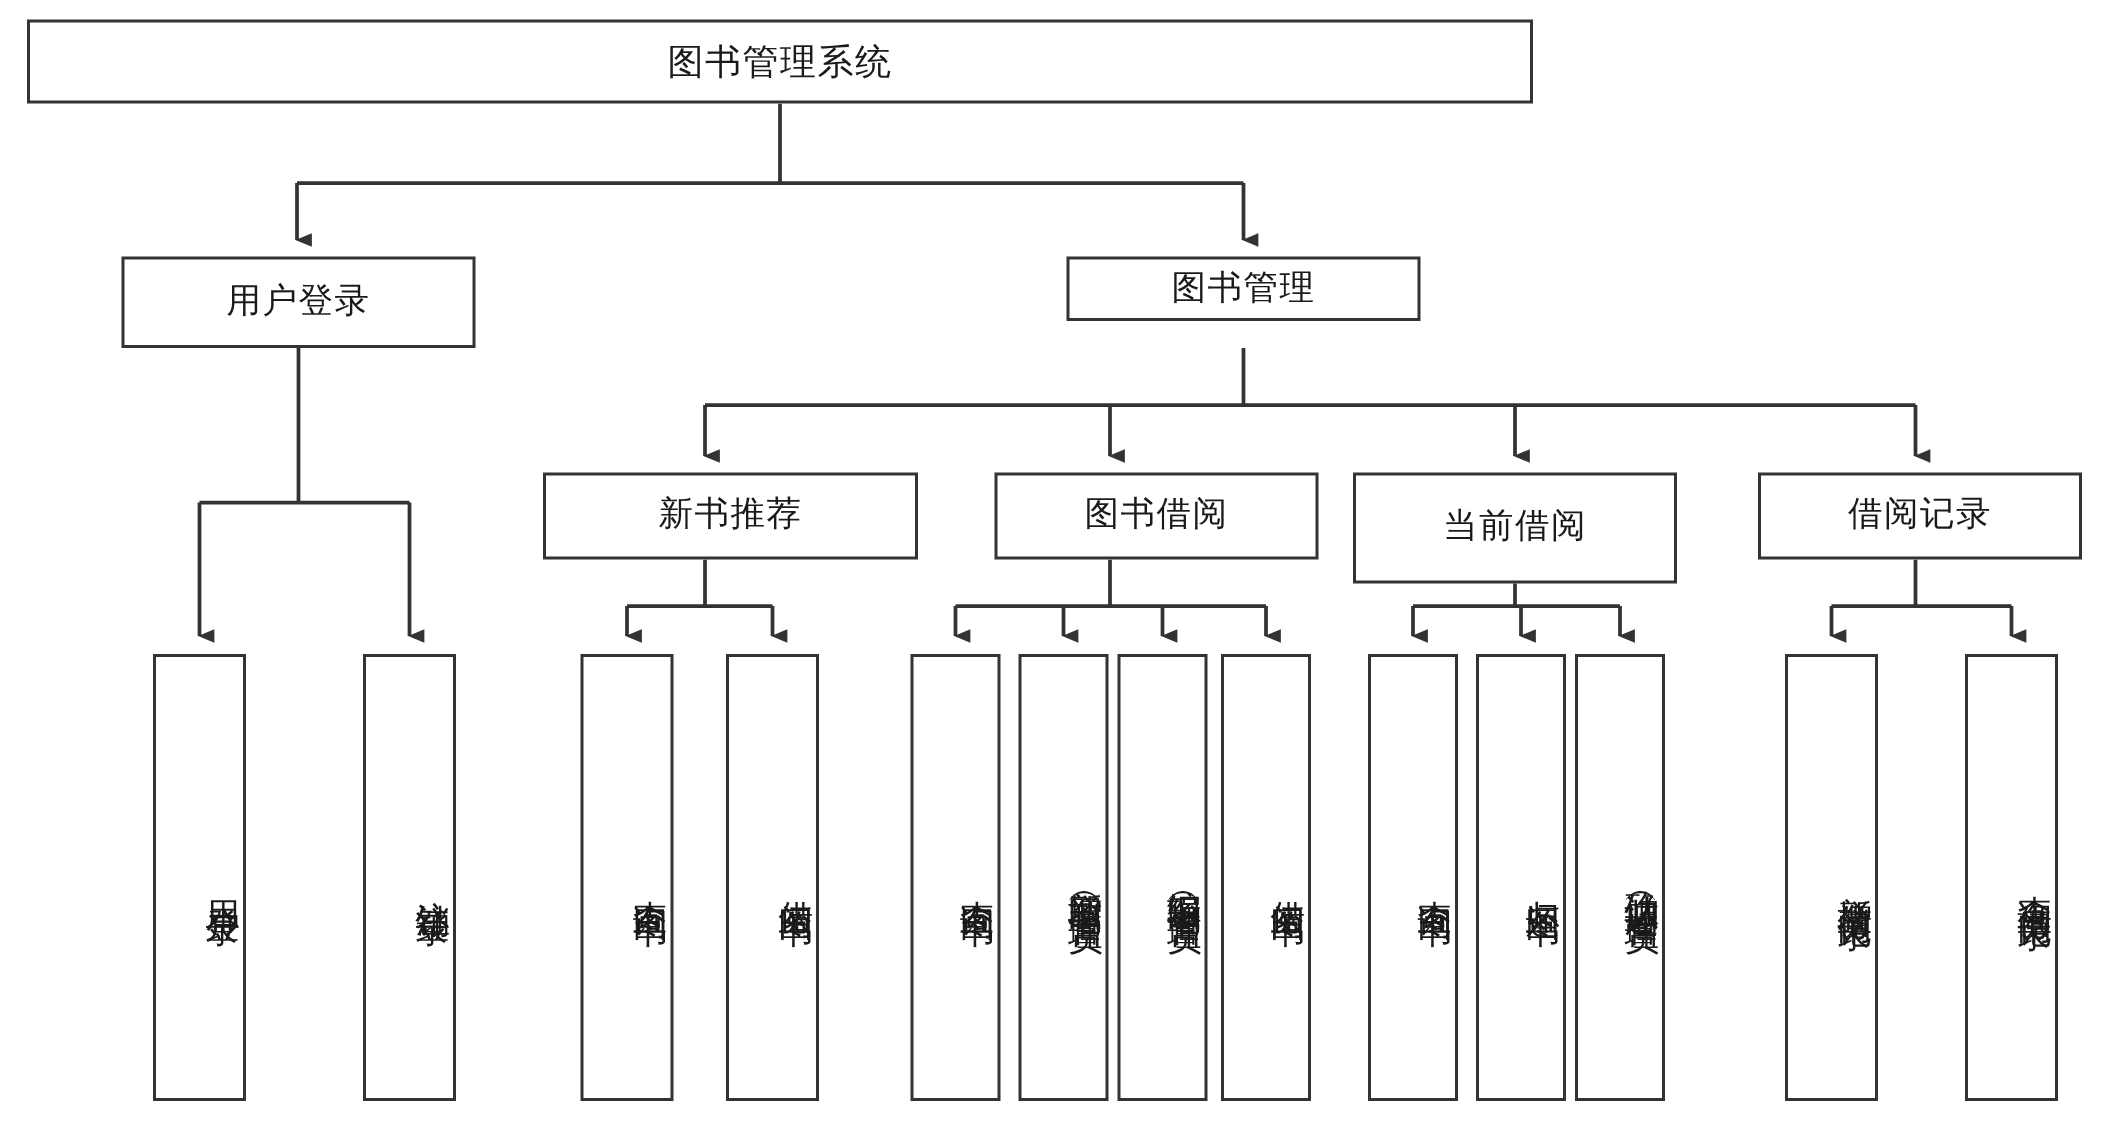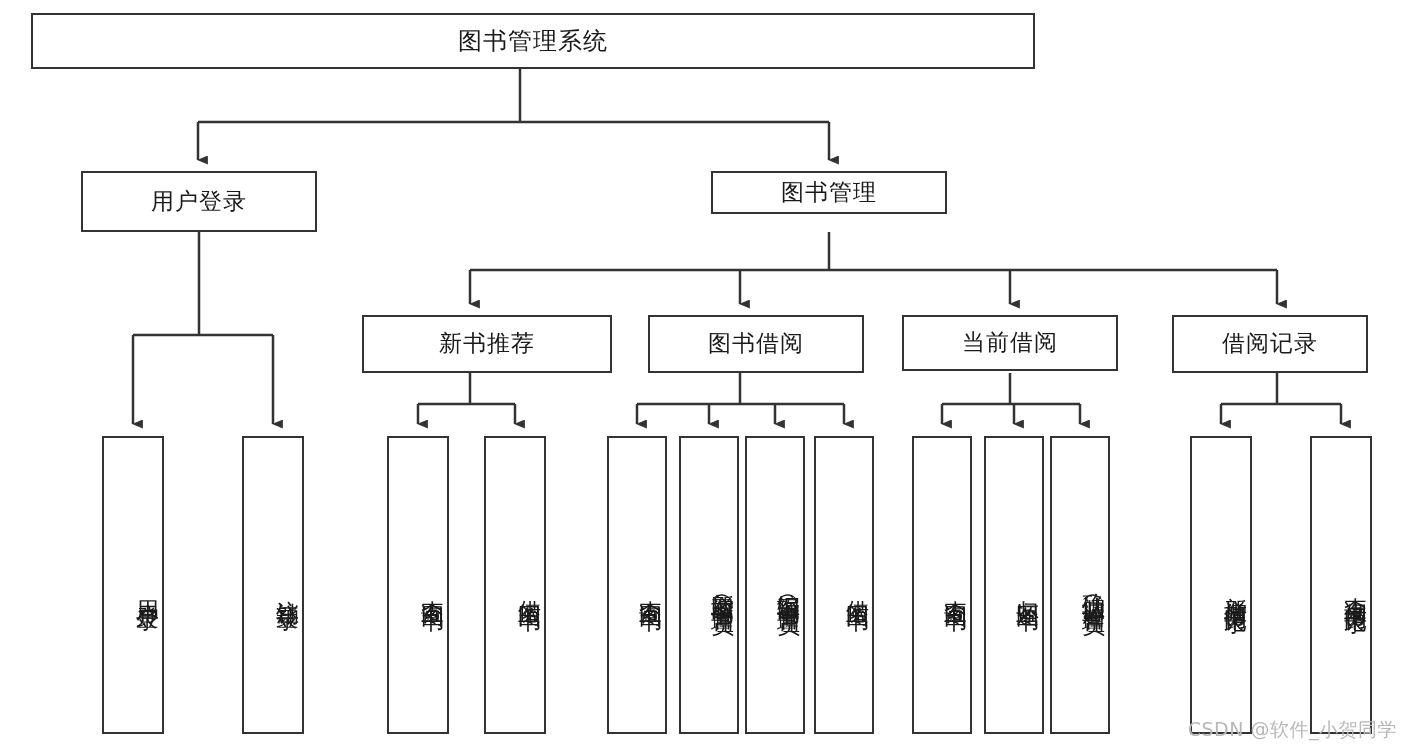--- a/index.html
+++ b/index.html
@@ -45,21 +45,20 @@
     text-orientation: upright;
     font-size: 23px;
     letter-spacing: 3px;
     padding-top: 6px;
     align-items: flex-start;
     justify-content: center;
     line-height: 1.25;
   }
   .node.root {
     font-size: 24px;
-    margin-left: 13px;
   }
   .watermark {
     position: absolute;
     right: 8px;
     bottom: 4px;
     font-size: 19px;
     color: #b8b8b8;
     letter-spacing: 0.5px;
     white-space: nowrap;
   }
@@ -126,27 +125,27 @@
   <div class="node horiz" style="left:81px; top:171px; width:236px; height:61px;">
     <span>用户登录</span>
   </div>
   <div class="node horiz" style="left:711px; top:171px; width:236px; height:43px;">
     <span>图书管理</span>
   </div>
 
   <div class="node horiz" style="left:362px; top:315px; width:250px; height:58px;">
     <span>新书推荐</span>
   </div>
-  <div class="node horiz" style="left:648px; top:315px; width:216px; height:58px;">
+  <div class="node horiz" style="left:663px; top:315px; width:216px; height:58px;">
     <span>图书借阅</span>
   </div>
-  <div class="node horiz" style="left:902px; top:315px; width:216px; height:56px;">
+  <div class="node horiz" style="left:902px; top:315px; width:216px; height:74px;">
     <span>当前借阅</span>
   </div>
-  <div class="node horiz" style="left:1172px; top:315px; width:196px; height:58px;">
+  <div class="node horiz" style="left:1172px; top:315px; width:216px; height:58px;">
     <span>借阅记录</span>
   </div>
 
   <div class="node vert" style="left:102px; top:436px; width:62px; height:298px;">
     <span>用户登录</span>
   </div>
   <div class="node vert" style="left:242px; top:436px; width:62px; height:298px;">
     <span>注销登录</span>
   </div>
   <div class="node vert" style="left:387px; top:436px; width:62px; height:298px;">
@@ -176,15 +175,14 @@
   <div class="node vert" style="left:1050px; top:436px; width:60px; height:298px;">
     <span>确认归还（管理员）</span>
   </div>
   <div class="node vert" style="left:1190px; top:436px; width:62px; height:298px;">
     <span>新增借阅记录</span>
   </div>
   <div class="node vert" style="left:1310px; top:436px; width:62px; height:298px;">
     <span>查询借阅记录</span>
   </div>
 
-  <div class="watermark">CSDN @软件_小贺同学</div>
 
 </div>
 
 </body></html>

